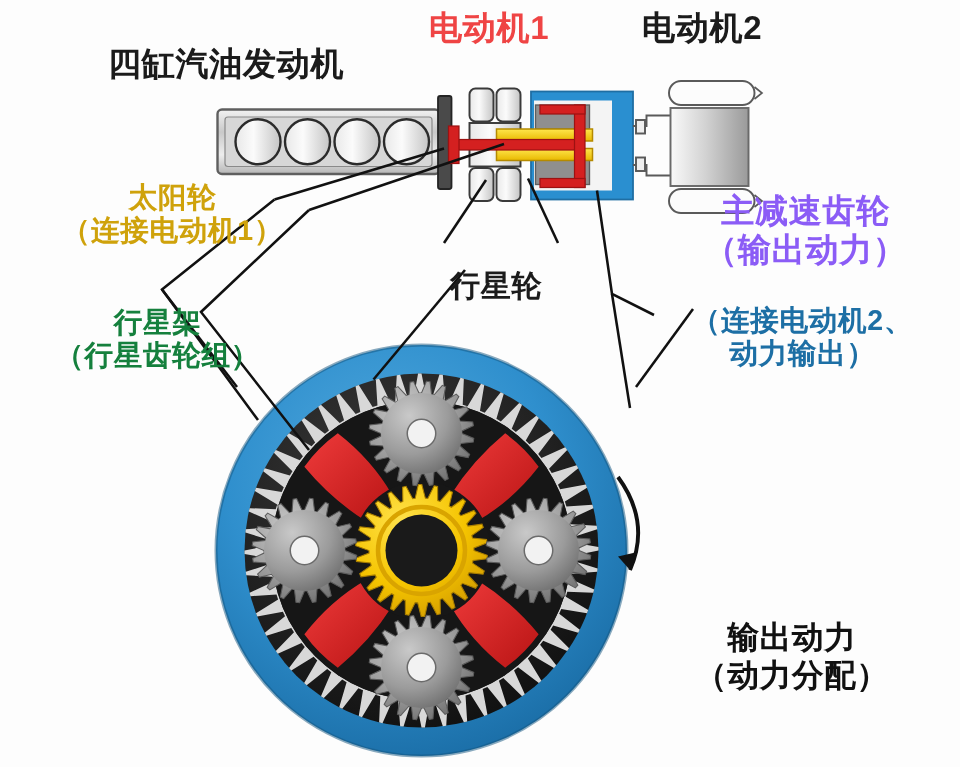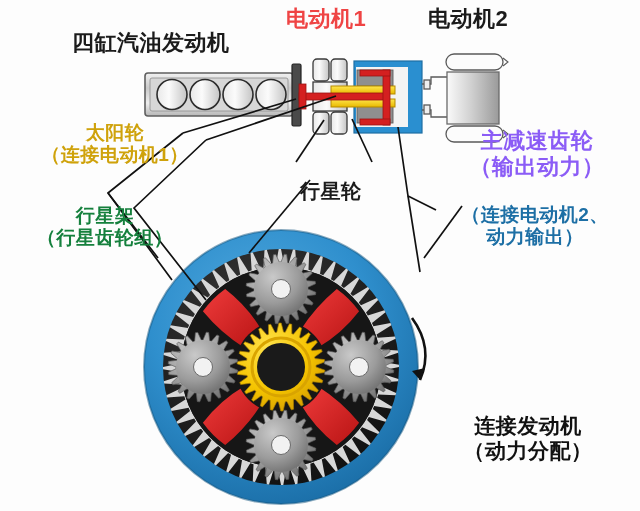--- a/index.html
+++ b/index.html
@@ -263,17 +263,17 @@
     <div>主减速齿轮</div>
     <div>（输出动力）</div>
   </div>
 
   <div class="lbl center" id="lbl-ring">
     <div>（连接电动机2、</div>
     <div>动力输出）</div>
   </div>
 
   <div class="lbl center" id="lbl-pgset">
-    <div>连接发动机</div>
+    <div>输出动力</div>
     <div>（动力分配）</div>
   </div>
 
 </div>
 
 </body></html>

